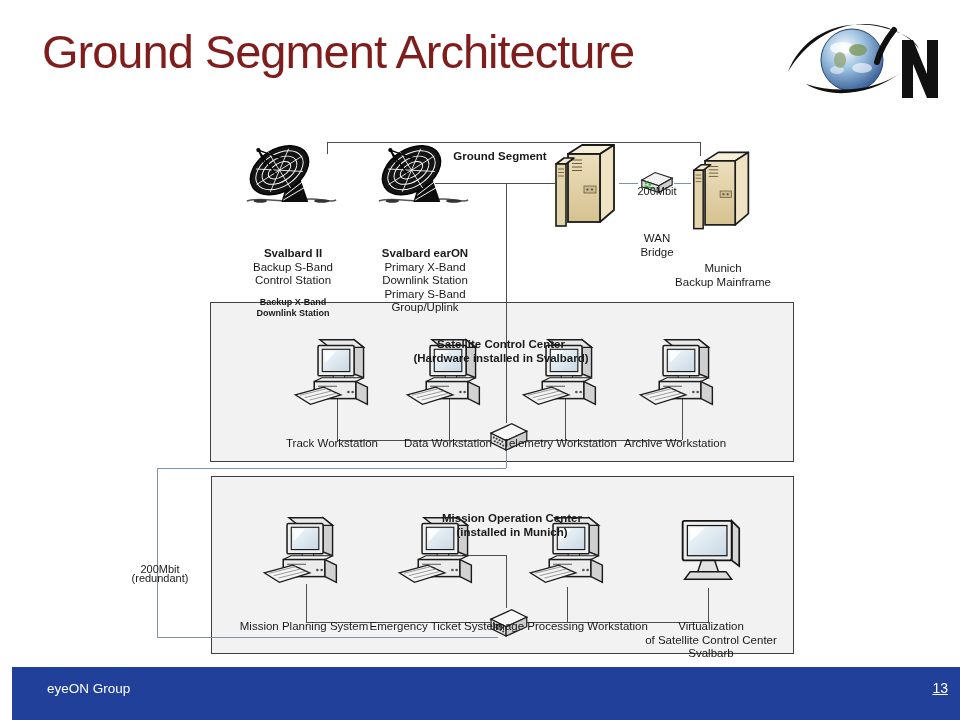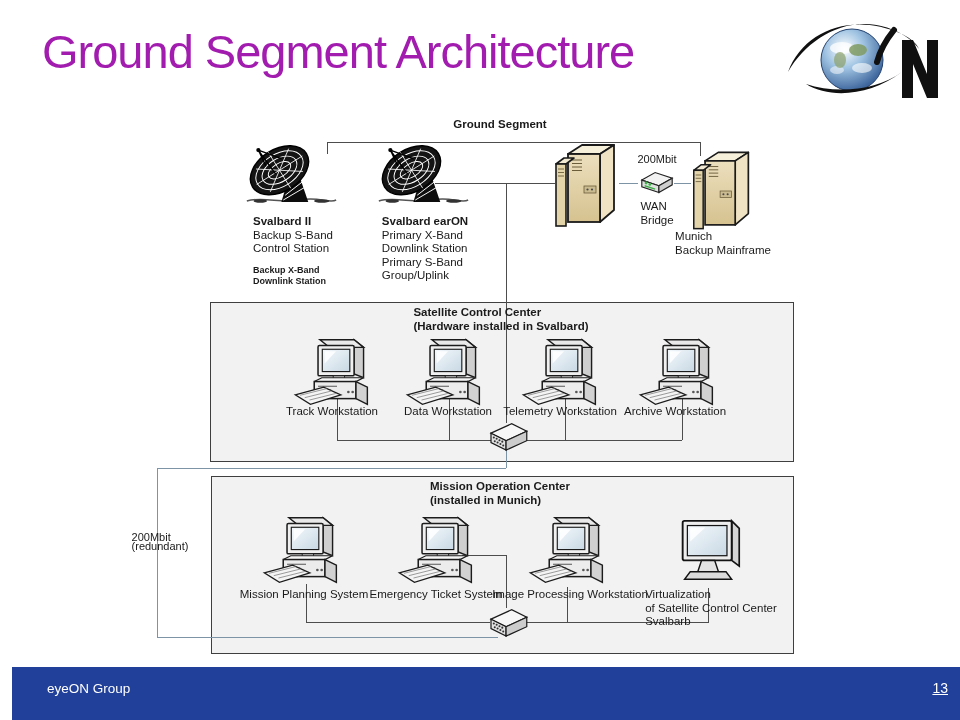--- a/index.html
+++ b/index.html
@@ -1,30 +1,30 @@
 <!DOCTYPE html>
 <html><head>
 <meta charset="utf-8">
 <style>
   html,body{margin:0;padding:0;background:#fff;}
   .slide{position:relative;width:960px;height:720px;background:#ffffff;overflow:hidden;
          font-family:"Liberation Sans",sans-serif;}
   .title{position:absolute;left:42px;top:22px;font-size:47px;line-height:60px;
-         letter-spacing:-1px;color:#a21caf;font-weight:400;white-space:nowrap;}
+         letter-spacing:-1px;color:#7f1d1d;font-weight:400;white-space:nowrap;}
   .logo{position:absolute;left:782px;top:10px;width:160px;height:90px;}
   
   .gbox{position:absolute;background:#f2f2f2;border:1px solid #3f3f3f;}
   .scc-box{left:210px;top:302px;width:582px;height:158px;}
   .moc-box{left:211px;top:476px;width:581px;height:176px;}
   
   .ln{position:absolute;background:#4d4d4d;}
   .ln.blue{background:#7d93a6;}
   
-  .lbl{position:absolute;transform:translateX(-50%);text-align:left;color:#1a1a1a;
-       font-size:11.5px;line-height:13.5px;white-space:nowrap;}
+  .lbl{position:absolute;transform:translateX(-50%);text-align:center;color:#1a1a1a;
+       font-size:11.5px;line-height:13.5px;white-space:nowrap;margin-top:32px;}
   .lbl .b{font-weight:bold;}
   .lbl .sm{font-size:9px;line-height:11px;font-weight:bold;}
   .lbl .gap{height:9px;}
   .tiny{font-size:11px;line-height:9px;}
   .art{position:absolute;}
   .footer{position:absolute;left:12px;top:667px;width:960px;height:53px;background:#21409a;}
   .footer .company{position:absolute;left:35px;top:14px;color:#fff;font-size:13.5px;}
   .footer .page{position:absolute;right:24px;top:13px;color:#fff;font-size:14px;text-decoration:underline;}
 </style>
 </head>
@@ -264,21 +264,21 @@
   <div class="lbl" style="left:332px;top:405px"><span>Track Workstation</span></div>
   <div class="lbl" style="left:448px;top:405px"><span>Data Workstation</span></div>
   <div class="lbl" style="left:560px;top:405px"><span>Telemetry Workstation</span></div>
   <div class="lbl" style="left:675px;top:405px"><span>Archive Workstation</span></div>
 
   <div class="lbl tiny" style="left:160px;top:533px">
     <div>200Mbit</div>
     <div>(redundant)</div>
   </div>
 
-  <div class="lbl" style="left:500px;top:480px">
+  <div class="lbl" style="left:512px;top:480px">
     <div class="b">Mission Operation Center</div>
     <div class="b">(installed in Munich)</div>
   </div>
 
   <div class="lbl" style="left:304px;top:588px"><span>Mission Planning System</span></div>
   <div class="lbl" style="left:436px;top:588px"><span>Emergency Ticket System</span></div>
   <div class="lbl" style="left:570px;top:588px"><span>Image Processing Workstation</span></div>
 
   <div class="lbl" style="left:711px;top:588px">
     <div>Virtualization</div>

